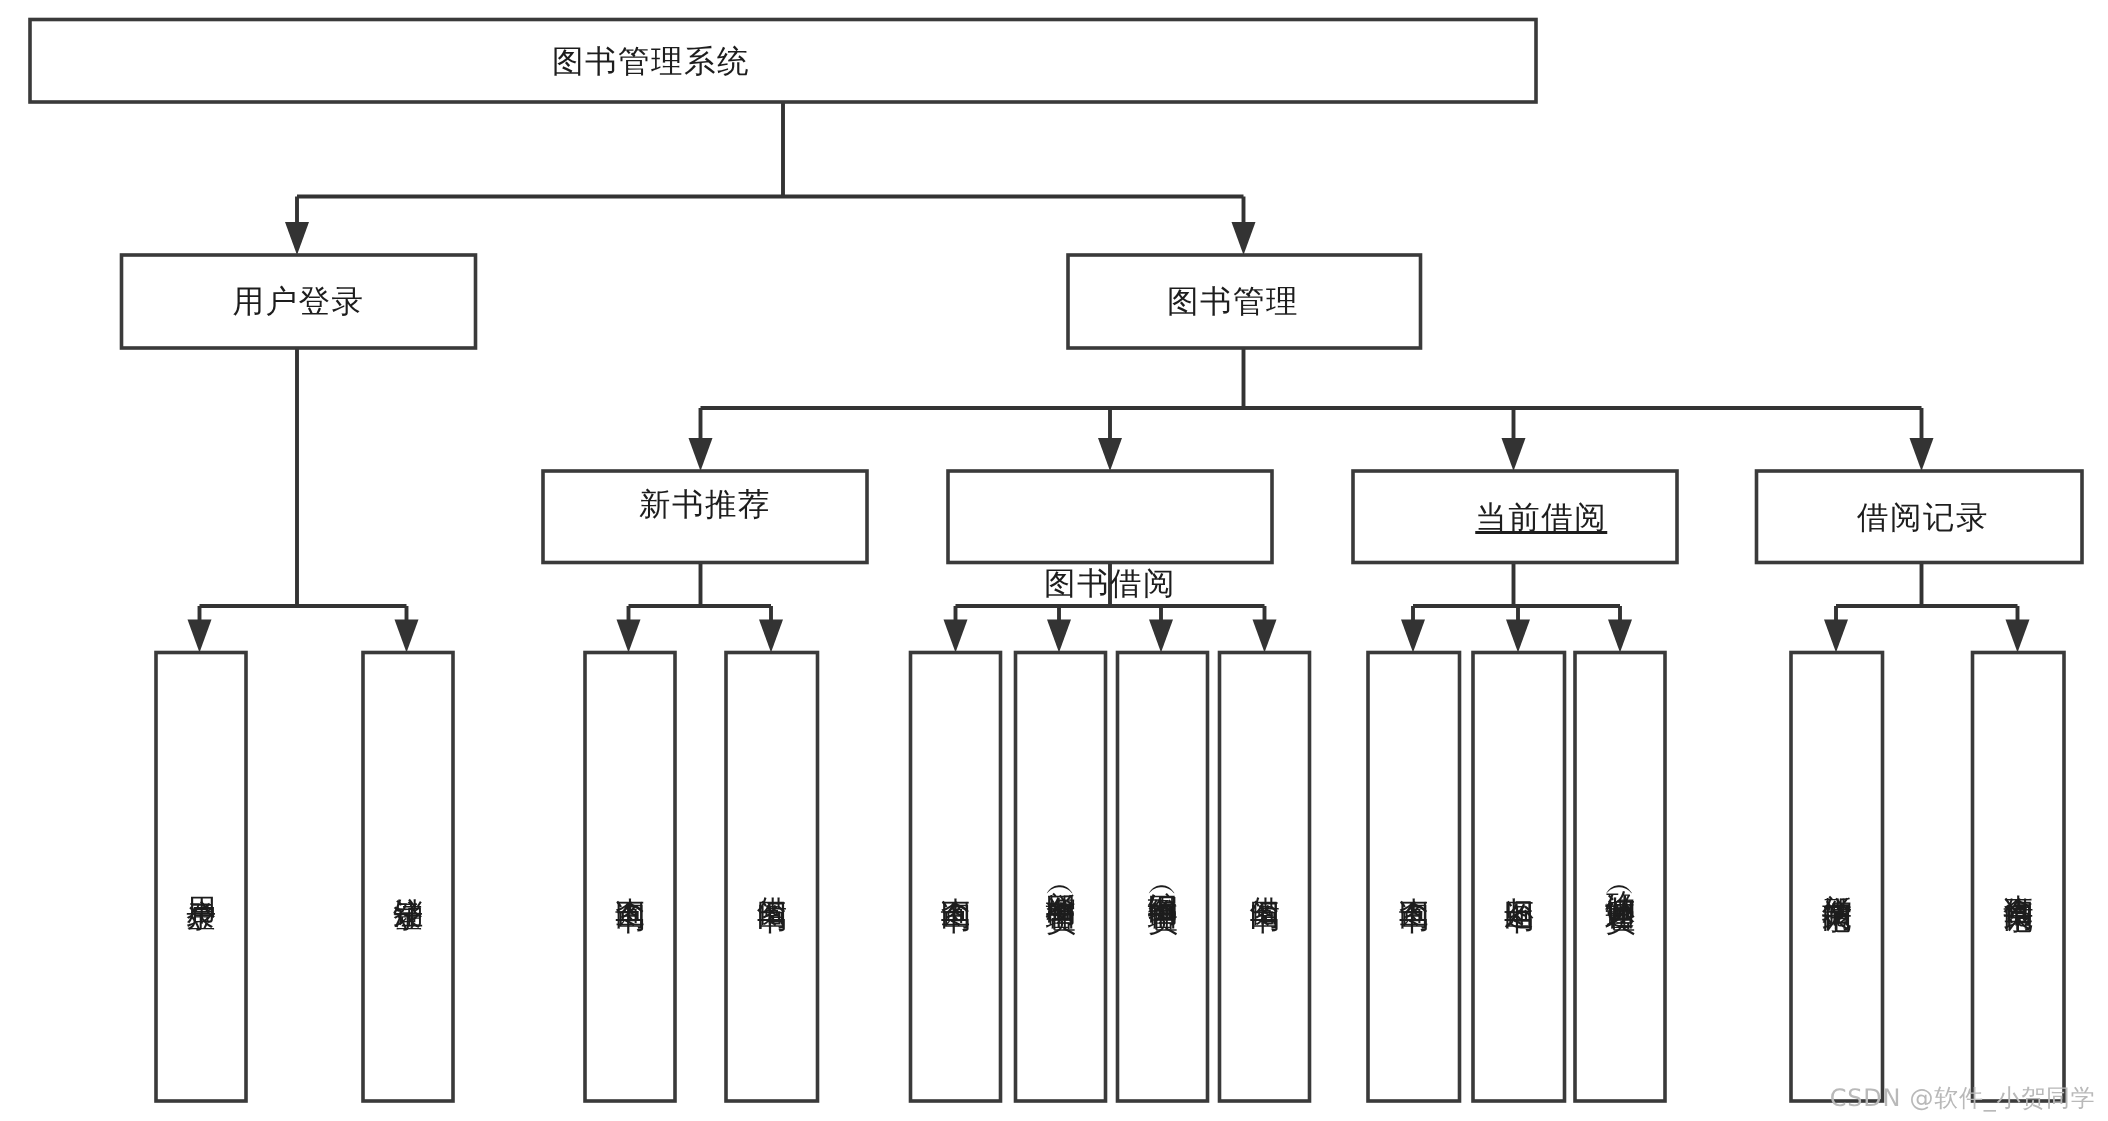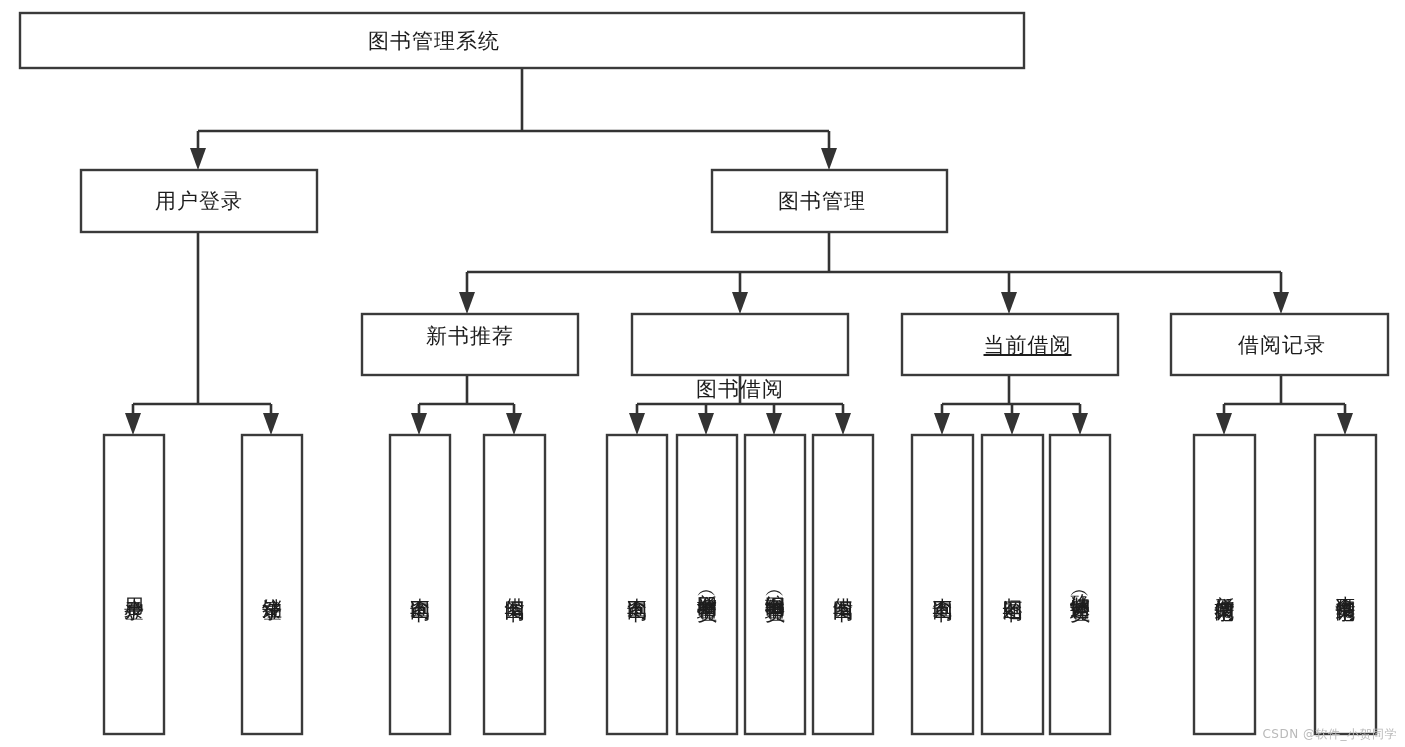--- a/index.html
+++ b/index.html
@@ -63,21 +63,21 @@
     font-size: 21px;
     color: #1d1d1d;
     letter-spacing: 1px;
     pointer-events: none;
     white-space: nowrap;
   }
   .watermark {
     position: absolute;
     right: 8px;
     bottom: 4px;
-    font-size: 12px;
+    font-size: 16px;
     color: #b9b9b9;
     letter-spacing: 0.5px;
     pointer-events: none;
   }
 </style>
 </head>
 <body>
 
 <div id="diagram-root">
   <svg id="flow-svg" viewBox="0 0 1405 747">

